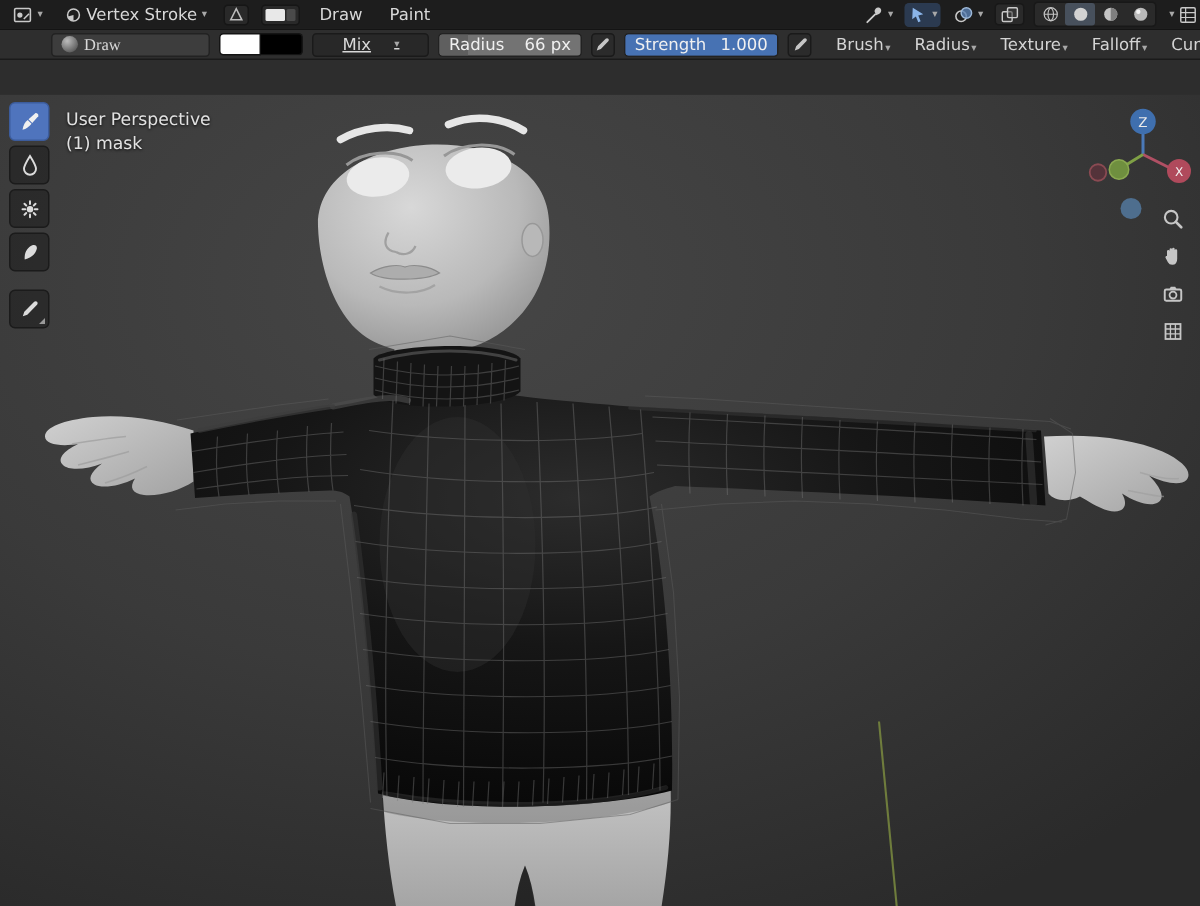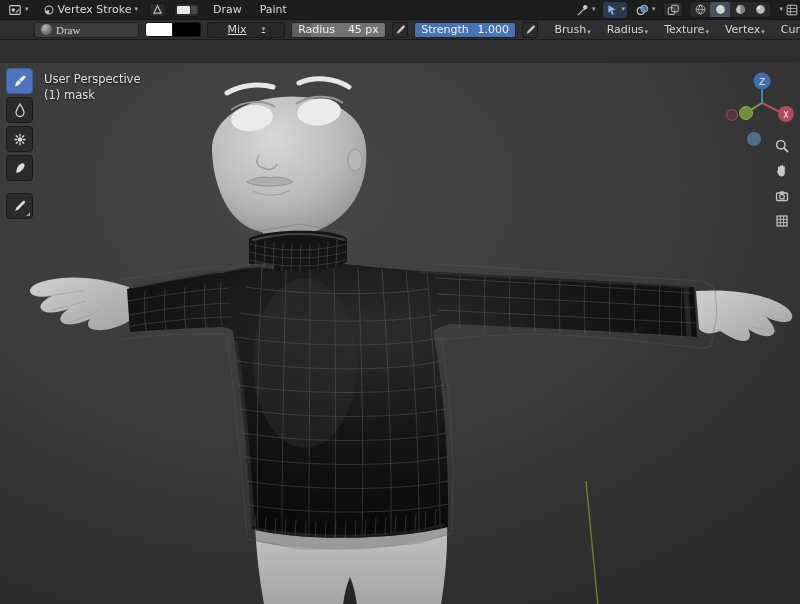--- a/index.html
+++ b/index.html
@@ -175,21 +175,21 @@
     <div class="swatch primary"></div>
     <div class="swatch secondary"></div>
   </div>
   <div class="dropdown">
     <span>Mix</span>
     <span class="caret">▾</span>
   </div>
   <div class="slider radius">
     <div class="fill"></div>
     <span>Radius</span>
-    <span>45 px</span>
+    <span>66 px</span>
   </div>
   <div class="pen-btn">
     <svg width="11" height="11" viewBox="0 0 12 12">
       <path d="M2,10.5 L3,7.5 L8.5,2 C9,1.5 10,1.5 10.4,2 C10.9,2.5 10.9,3.4 10.4,3.9 L5,9.4 Z" fill="#c6c6c6"></path>
     </svg>
   </div>
   <div class="slider strength">
     <div class="fill"></div>
     <span>Strength</span>
     <span>1.000</span>
@@ -205,21 +205,21 @@
   </div>
   <div class="popover">
     <span>Radius</span>
     <span class="caret">▾</span>
   </div>
   <div class="popover">
     <span>Texture</span>
     <span class="caret">▾</span>
   </div>
   <div class="popover">
-    <span>Vertex</span>
+    <span>Falloff</span>
     <span class="caret">▾</span>
   </div>
   <div class="popover">
     <span>Cur</span>
   </div>
 </div>
 
 <div class="viewport">
 
   <svg class="scene" viewBox="0 0 800 564">

